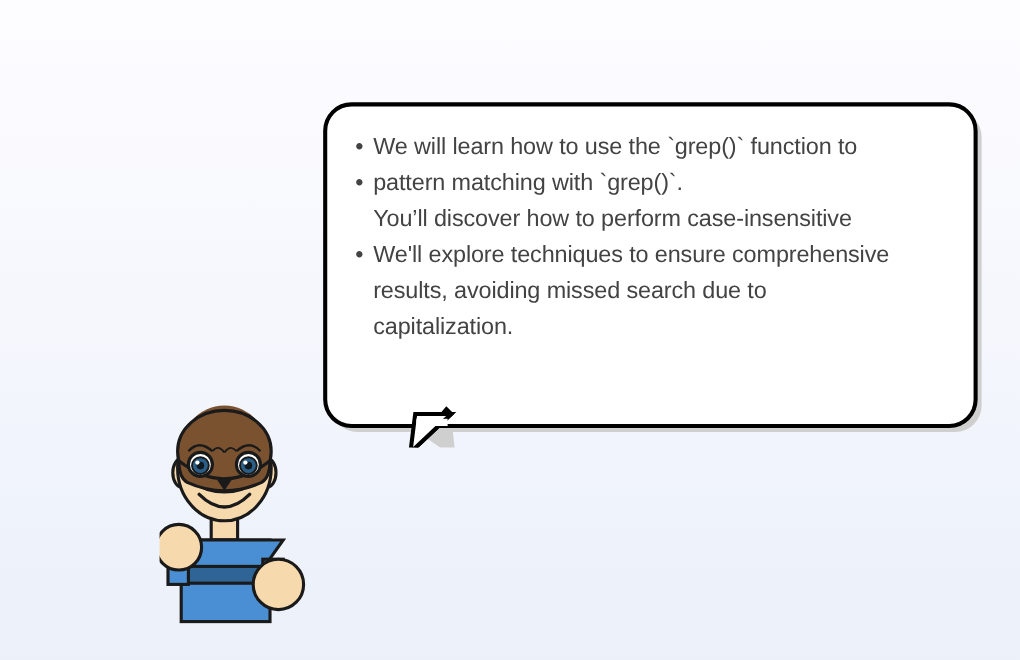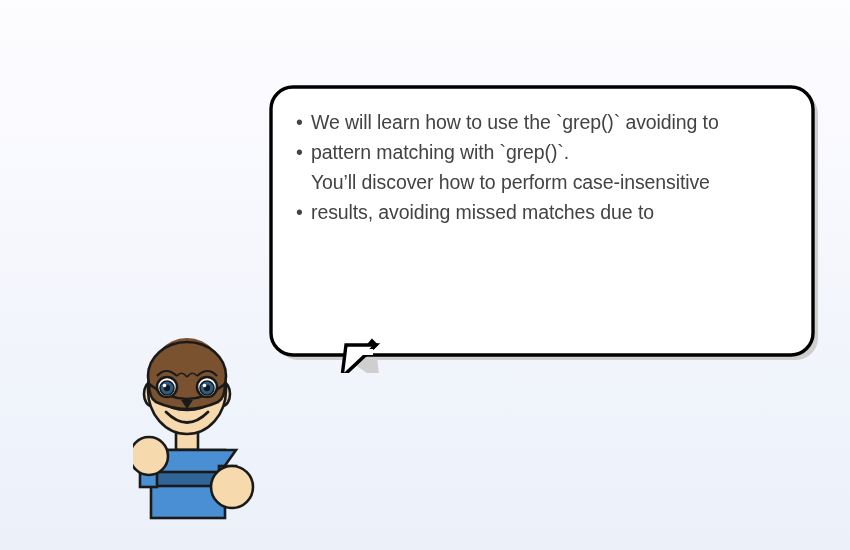--- a/index.html
+++ b/index.html
@@ -91,32 +91,34 @@
       <path d="M 104 258 L 108 262 L 74 294 Z" fill="#ffffff" stroke="#000000" stroke-width="3.4" stroke-linejoin="miter"></path>
       <path d="M 74 294 L 108 262 L 78 262 Z" fill="#ffffff" stroke="#000000" stroke-width="3.4" stroke-linejoin="miter"></path>
 
       <rect x="79" y="266" width="26" height="6" fill="#ffffff"></rect>
     </svg>
 
     <div id="bubble-text">
 
       <div class="bullet-row">
         <span class="bullet-dot">•</span>
-        <span class="bullet-text">We will learn how to use the `grep()` avoiding to</span>
+        <span class="bullet-text">We will learn how to use the `grep()` function to</span>
       </div>
 
       <div class="bullet-row">
         <span class="bullet-dot">•</span>
         <span class="bullet-text">pattern matching with `grep()`.</span>
         <span class="bullet-text">You’ll discover how to perform case-insensitive</span>
       </div>
 
       <div class="bullet-row">
         <span class="bullet-dot">•</span>
-        <span class="bullet-text">results, avoiding missed matches due to</span>
+        <span class="bullet-text">We'll explore techniques to ensure comprehensive</span>
+        <span class="bullet-text">results, avoiding missed search due to</span>
+        <span class="bullet-text">capitalization.</span>
       </div>
 
     </div>
   </div>
 
   <svg id="character" viewBox="0 0 140 190" width="140" height="190">
 
     <g stroke="#1a1a1a" stroke-width="2.6">
 
       <ellipse cx="18.5" cy="62" rx="7.5" ry="12" fill="#f7d9ae"></ellipse>

